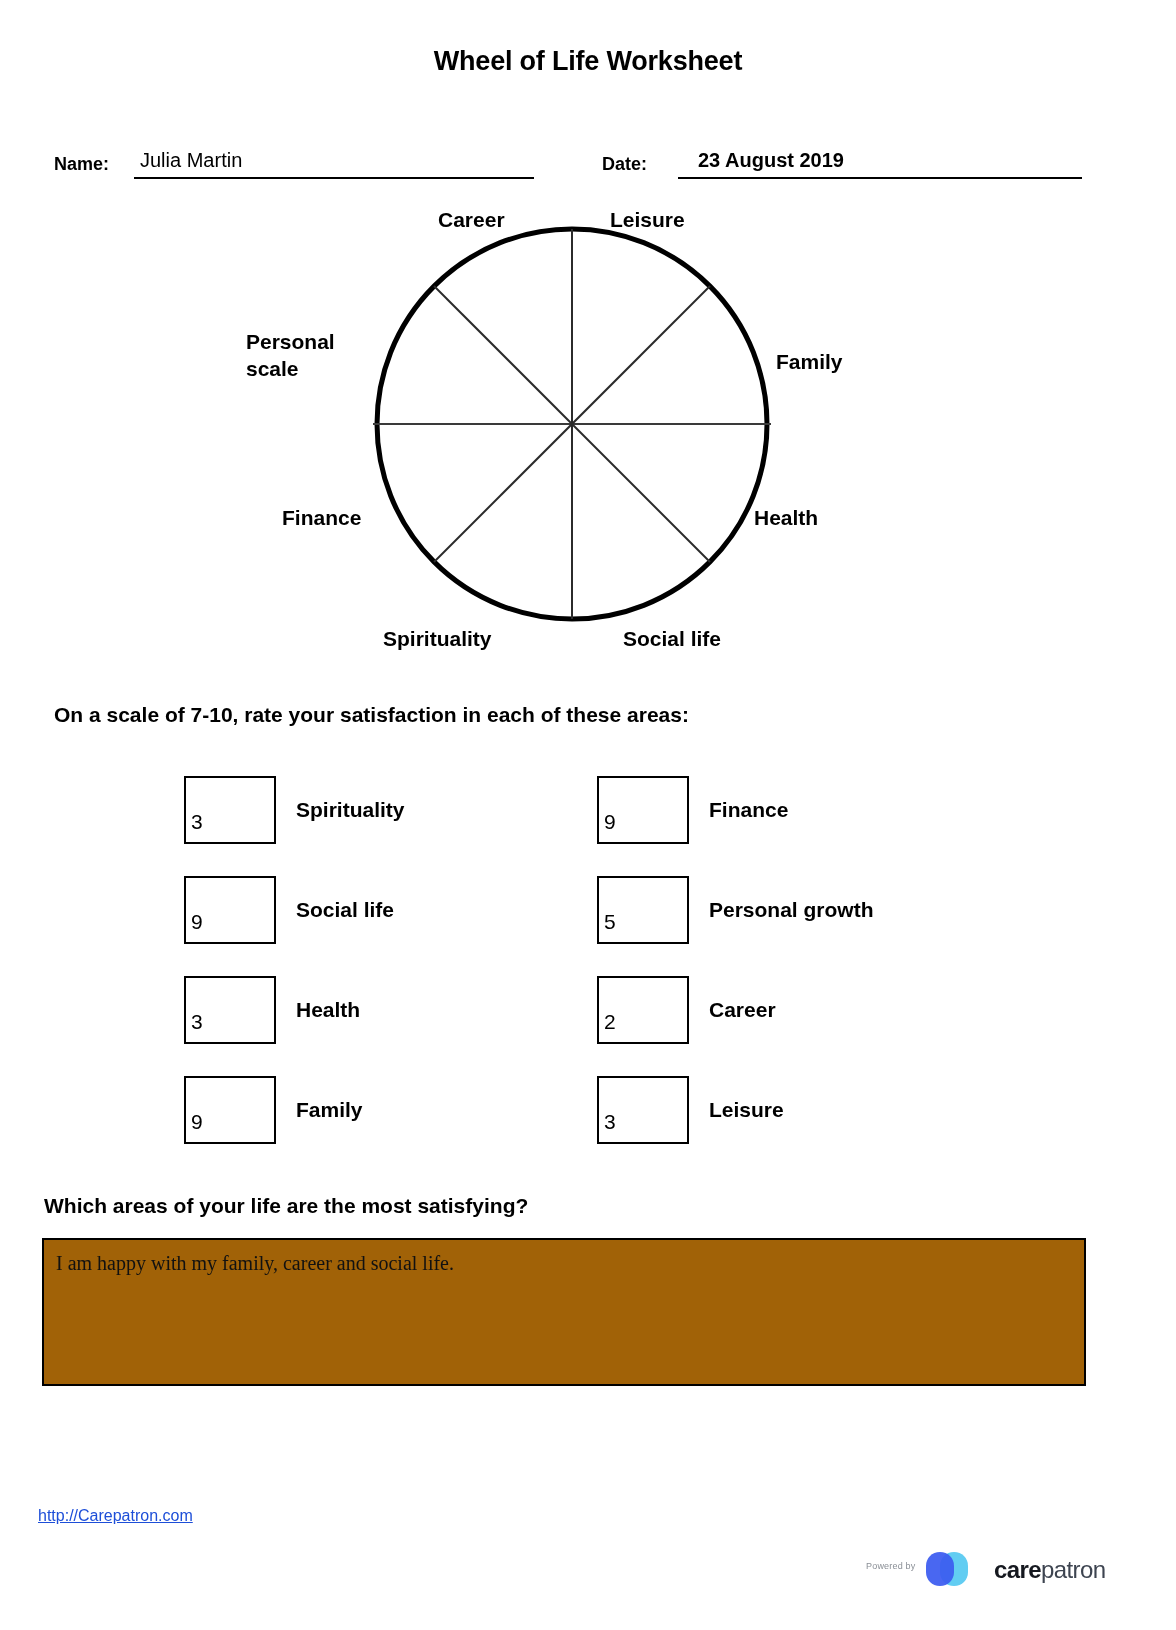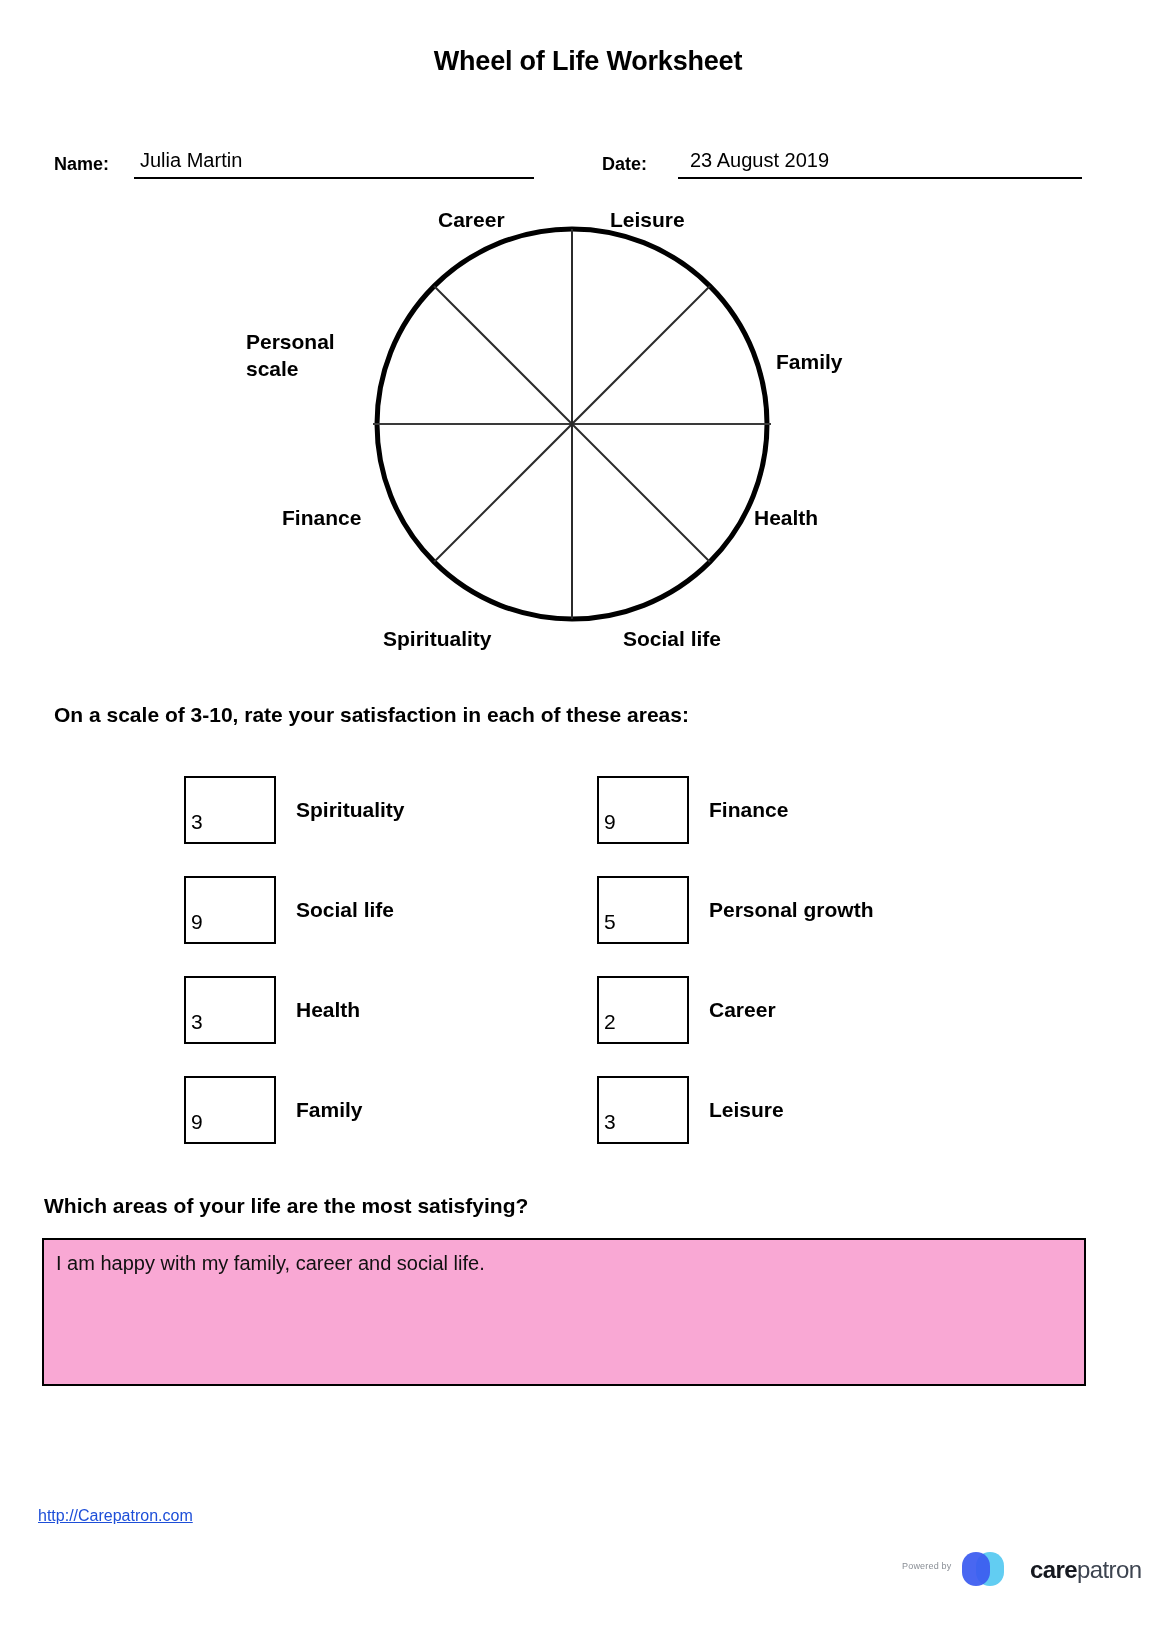--- a/index.html
+++ b/index.html
@@ -54,21 +54,21 @@
     font-weight: normal;
     white-space: nowrap;
   }
 
   #field-name       { top: 133px; left: 54px; width: 480px; }
   #field-name .field-line  { left: 80px;  width: 400px; }
   #field-name .field-value { left: 86px; }
 
   #field-date       { top: 133px; left: 602px; width: 480px; }
   #field-date .field-line  { left: 76px;  width: 404px; }
-  #field-date .field-value { left: 88px; }
+  #field-date .field-value { left: 96px; font-weight: bold; }
 
   
   .wheel-area {
     position: absolute;
     top: 196px;
     left: 0;
     width: 1176px;
     height: 470px;
   }
   .wheel-svg {
@@ -133,21 +133,22 @@
     font-weight: bold;
   }
   .answer-box {
     position: absolute;
     top: 1238px;
     left: 42px;
     width: 1044px;
     height: 148px;
     border: 2.2px solid #000;
     box-sizing: border-box;
-    background: #f9a8d4;
+    background: #a16207;
+    font-family: Liberation Serif, serif;
   }
   .answer-text {
     position: absolute;
     top: 12px;
     left: 12px;
     font-size: 20px;
     font-weight: normal;
     color: #111;
   }
 
@@ -159,21 +160,20 @@
     font-size: 16px;
     color: #1d4ed8;
     text-decoration: underline;
   }
   .footer-brand {
     position: absolute;
     top: 1548px;
     left: 866px;
     width: 230px;
     height: 44px;
-    margin-left: 36px;
   }
   .powered-by {
     position: absolute;
     left: 0;
     top: 13px;
     font-size: 9px;
     color: #8a8f96;
     letter-spacing: 0.2px;
   }
   .brand-mark {
@@ -239,21 +239,21 @@
   <div class="wheel-label" style="left:383px; top:430px;">Spirituality</div>
 
   <div class="wheel-label" style="left:282px; top:309px;">Finance</div>
 
   <div class="wheel-label" style="left:246px; top:133px; text-align:left;">
     <div>Personal</div>
     <div>scale</div>
   </div>
 </div>
 
-<div class="ratings-prompt">On a scale of 3-10, rate your satisfaction in each of these areas:</div>
+<div class="ratings-prompt">On a scale of 7-10, rate your satisfaction in each of these areas:</div>
 
 <div class="rating-row" style="left:184px; top:776px;">
   <div class="rating-box">
     <span class="rating-value">3</span>
   </div>
   <span class="rating-label">Spirituality</span>
 </div>
 
 <div class="rating-row" style="left:184px; top:876px;">
   <div class="rating-box">

